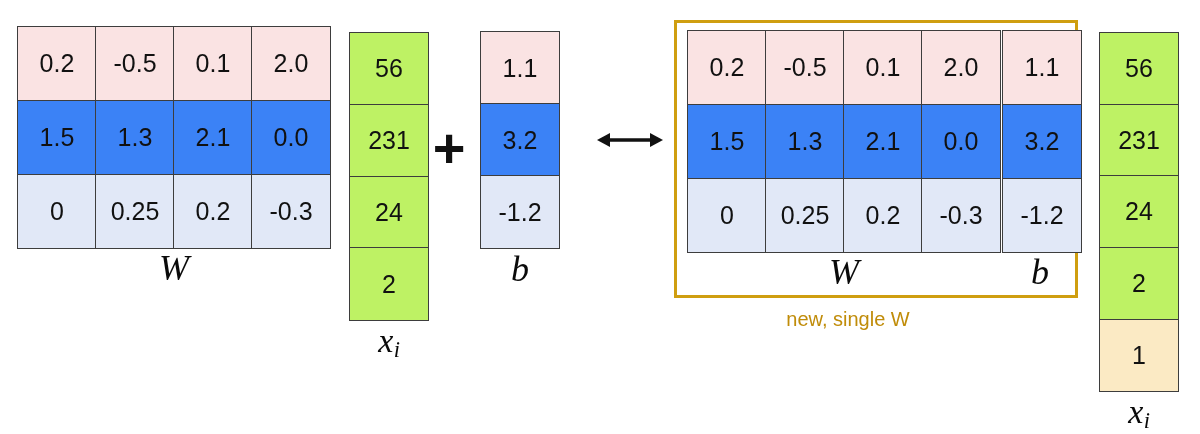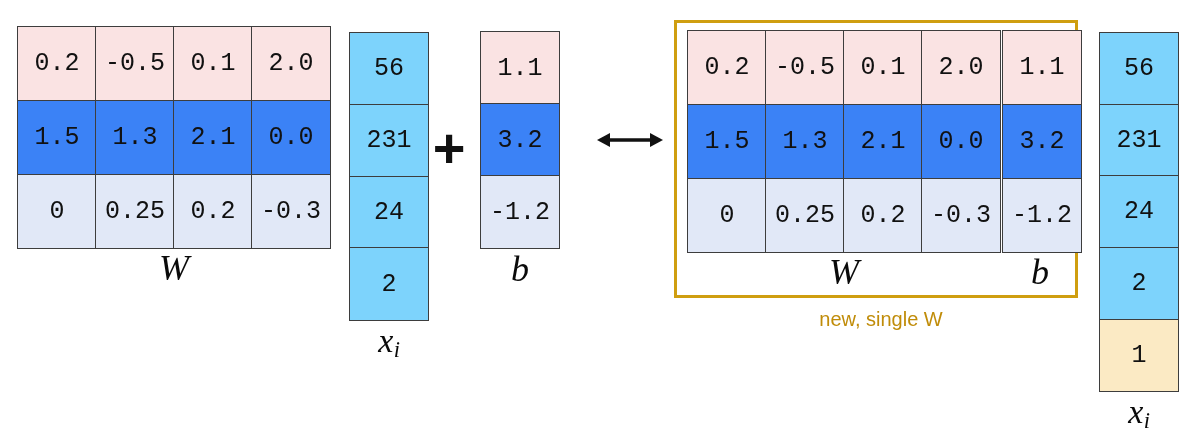--- a/index.html
+++ b/index.html
@@ -12,27 +12,27 @@
 
   
   .grid{position:absolute;display:grid;box-sizing:border-box;}
   .cell{
     box-sizing:border-box;
     border:1.6px solid #3d3d3d;
     display:flex;align-items:center;justify-content:center;
     font-size:25px;color:#111111;
     background:#ffffff;
     margin:-0.8px;            
-    font-family:Liberation Mono, monospace;
+    font-family:Liberation Sans, sans-serif;
   }
   .row-r{background:#fae3e3;}
   .row-g{background:#3b82f6;}
   .row-b{background:#e1e8f7;}
   .row-y{background:#fbeac4;}
-  .row-w{background:#7dd3fc;text-align:right;}
+  .row-w{background:#bef264;text-align:right;}
 
   
   .mathlabel{
     position:absolute;
     font-family:"Liberation Serif", serif;
     font-style:italic;
     color:#0a0a0a;
     text-align:center;
     line-height:1;
     white-space:nowrap;
@@ -139,21 +139,21 @@
     </div>
   <div class="mathlabel" id="right-w-label" style="left:688px;top:254px;width:312px;font-size:36px;">W</div>
 
   <div class="grid" id="right-b" style="left:1003px;top:31px;width:78px;height:221px;grid-template-columns:1fr;grid-template-rows:repeat(3,1fr);">
       <div class="cell row-r">1.1</div>
       <div class="cell row-g">3.2</div>
       <div class="cell row-b">-1.2</div>
     </div>
   <div class="mathlabel" id="right-b-label" style="left:1003px;top:254px;width:74px;font-size:36px;">b</div>
 
-  <div class="goldcaption" style="left:679px;top:308px;width:404px;">new, single W</div>
+  <div class="goldcaption" style="left:646px;top:308px;width:404px;">new, single W</div>
 
   <div class="grid" id="right-x" style="left:1100px;top:33px;width:78px;height:358px;grid-template-columns:1fr;grid-template-rows:repeat(5,1fr);">
       <div class="cell row-w">56</div>
       <div class="cell row-w">231</div>
       <div class="cell row-w">24</div>
       <div class="cell row-w">2</div>
       <div class="cell row-y">1</div>
     </div>
   <div class="mathlabel" id="right-x-label" style="left:1100px;top:395px;width:78px;font-size:34px;">x<span class="sub">i</span></div>
 

